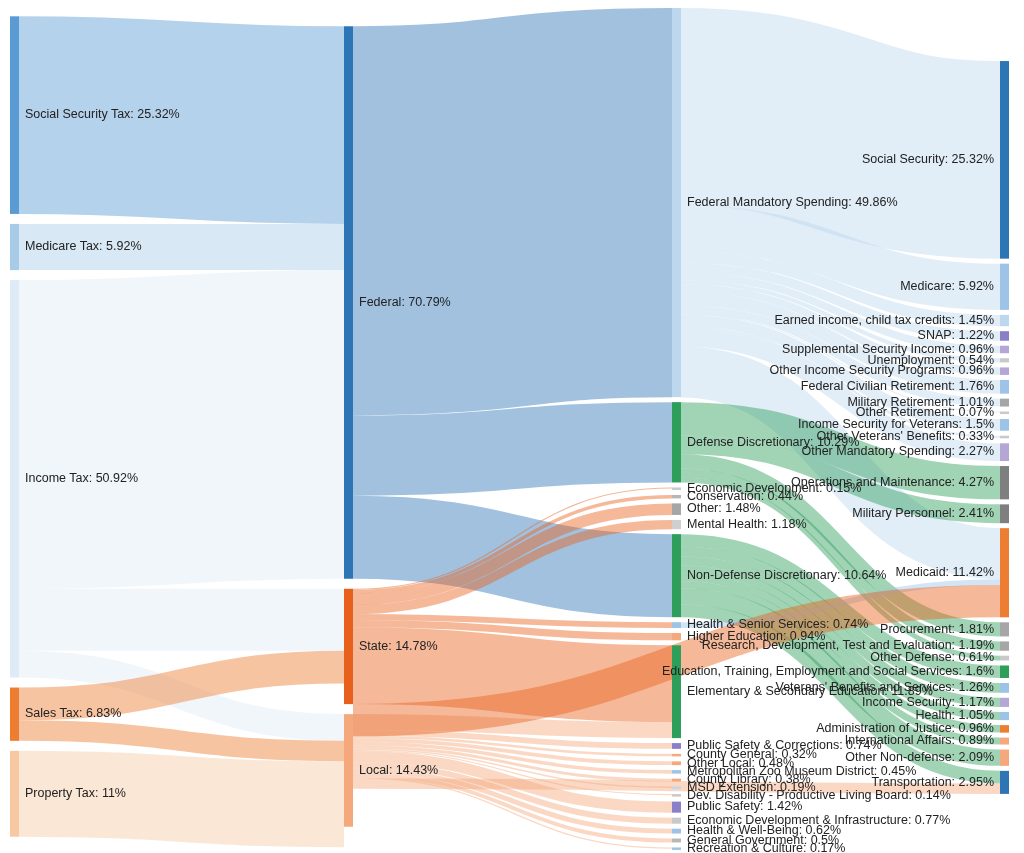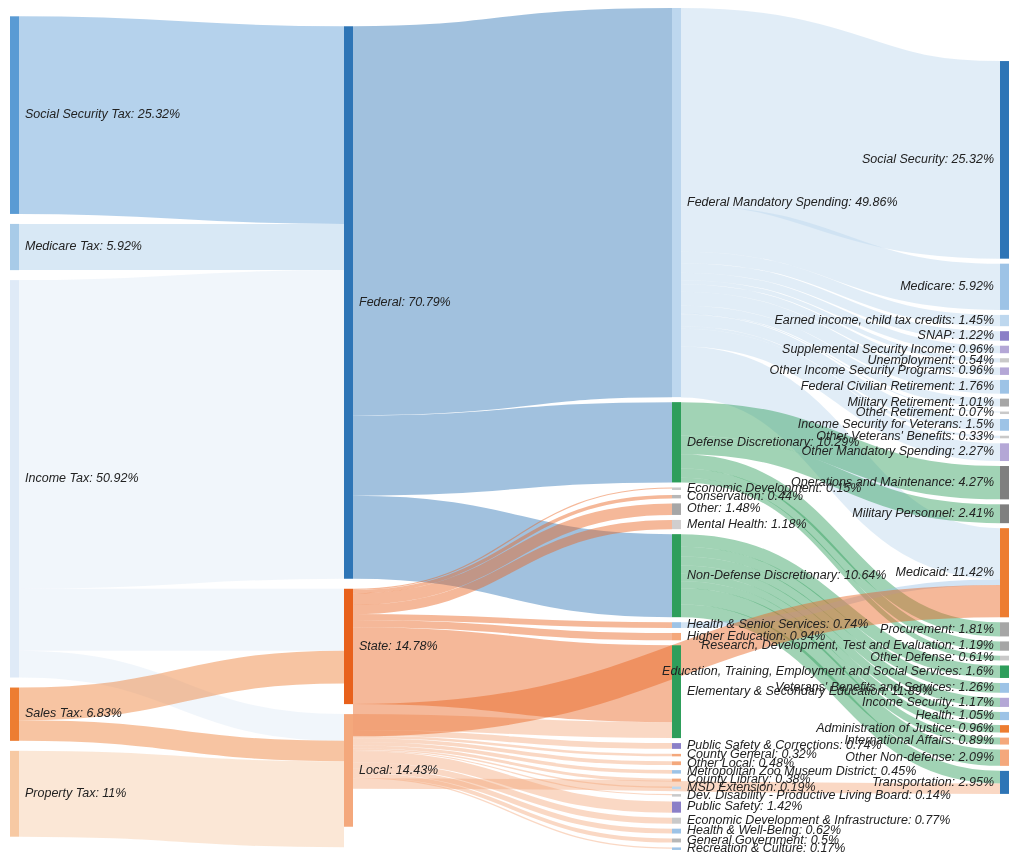--- a/index.html
+++ b/index.html
@@ -10,21 +10,20 @@
   body {
     width: 1024px;
     height: 853px;
     font-family: "Liberation Sans", sans-serif;
     overflow: hidden;
   }
   #sankey-root {
     position: relative;
     width: 1024px;
     height: 853px;
-    font-style: italic;
   }
   svg.sankey {
     position: absolute;
     top: 0;
     left: 0;
     width: 1024px;
     height: 853px;
   }
   .node-label {
     font-family: "Liberation Sans", sans-serif;

